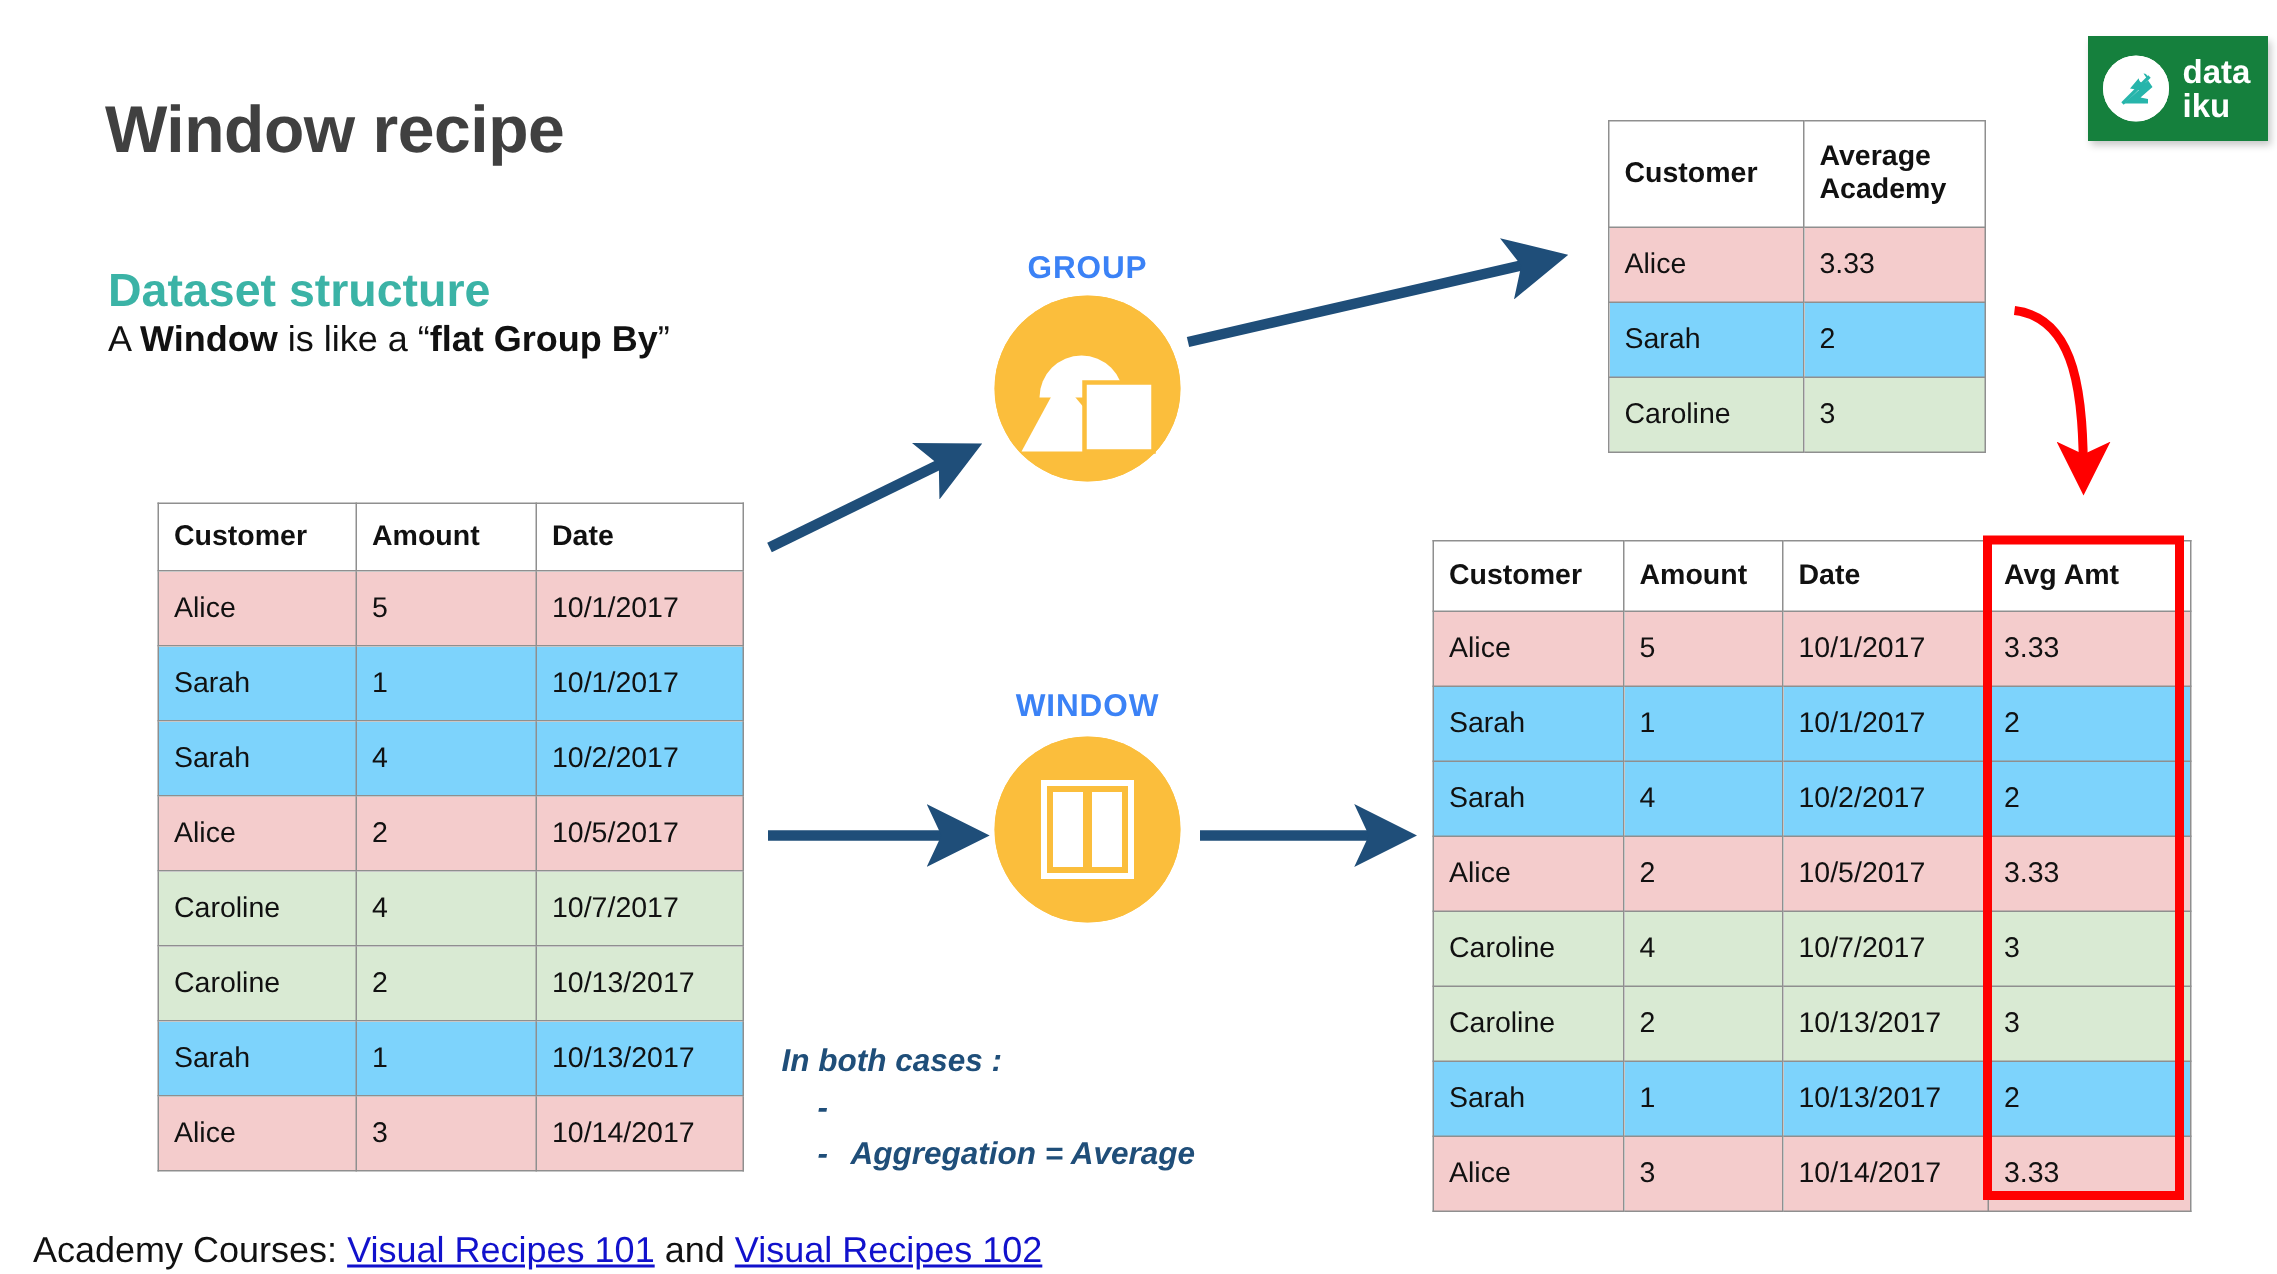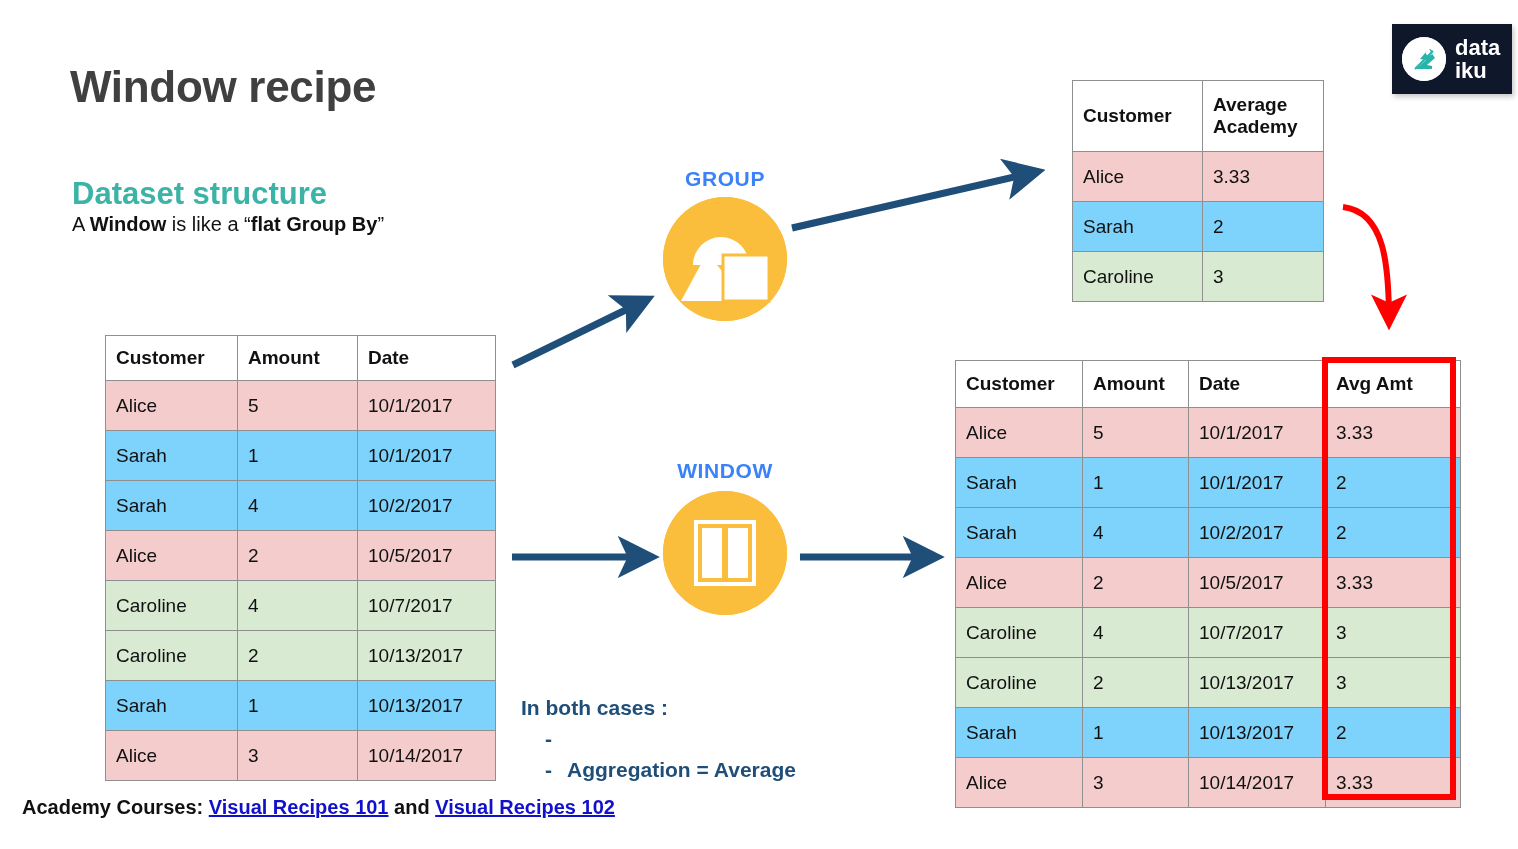--- a/index.html
+++ b/index.html
@@ -36,21 +36,21 @@
     font-size: 31px;
     font-weight: bold;
     color: #3bb3a6;
     white-space: nowrap;
     margin-top: 44px;
   }
   #tagline {
     position: absolute;
     left: 72px;
     top: 213px;
-    font-size: 20px;
+    font-size: 24px;
     color: #111111;
     white-space: nowrap;
   }
   #tagline b { font-weight: bold; }
 
   
   .dtable {
     position: absolute;
     border-collapse: collapse;
     table-layout: fixed;
@@ -142,50 +142,50 @@
 
   
   #callout {
     position: absolute;
     left: 521px;
     top: 693px;
     font-size: 21px;
     font-weight: bold;
     color: #1f4e79;
     line-height: 29px;
+    font-style: italic;
   }
   #callout .bullet-row {
     display: flex;
     margin-top: 2px;
   }
   #callout .dash { width: 46px; padding-left: 24px; box-sizing: border-box; }
 
   
   #footer {
     position: absolute;
     left: 22px;
-    top: 796px;
-    font-size: 20px;
+    top: 820px;
+    font-size: 24px;
     color: #111111;
     white-space: nowrap;
-    font-weight: bold;
   }
   #footer a {
     color: #1111cc;
     text-decoration: underline;
   }
 
   
   #logo {
     position: absolute;
     left: 1392px;
     top: 24px;
     width: 120px;
     height: 70px;
-    background: #0f172a;
+    background: #15803d;
     box-shadow: 2px 3px 5px rgba(0,0,0,0.22);
     display: flex;
     align-items: center;
     padding-left: 10px;
     box-sizing: border-box;
   }
   #logo-bird-wrap {
     width: 44px; height: 44px;
     border-radius: 50%;
     background: #ffffff;

